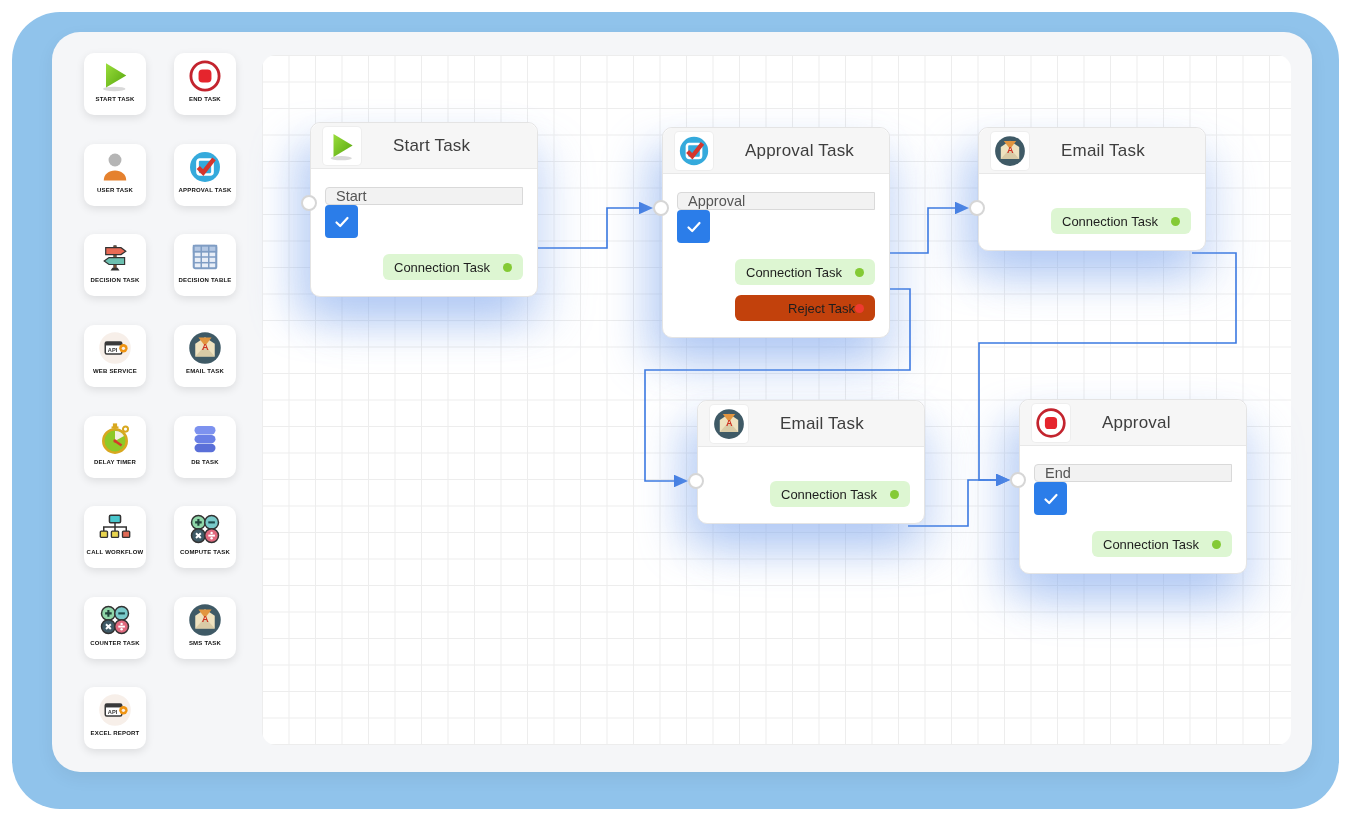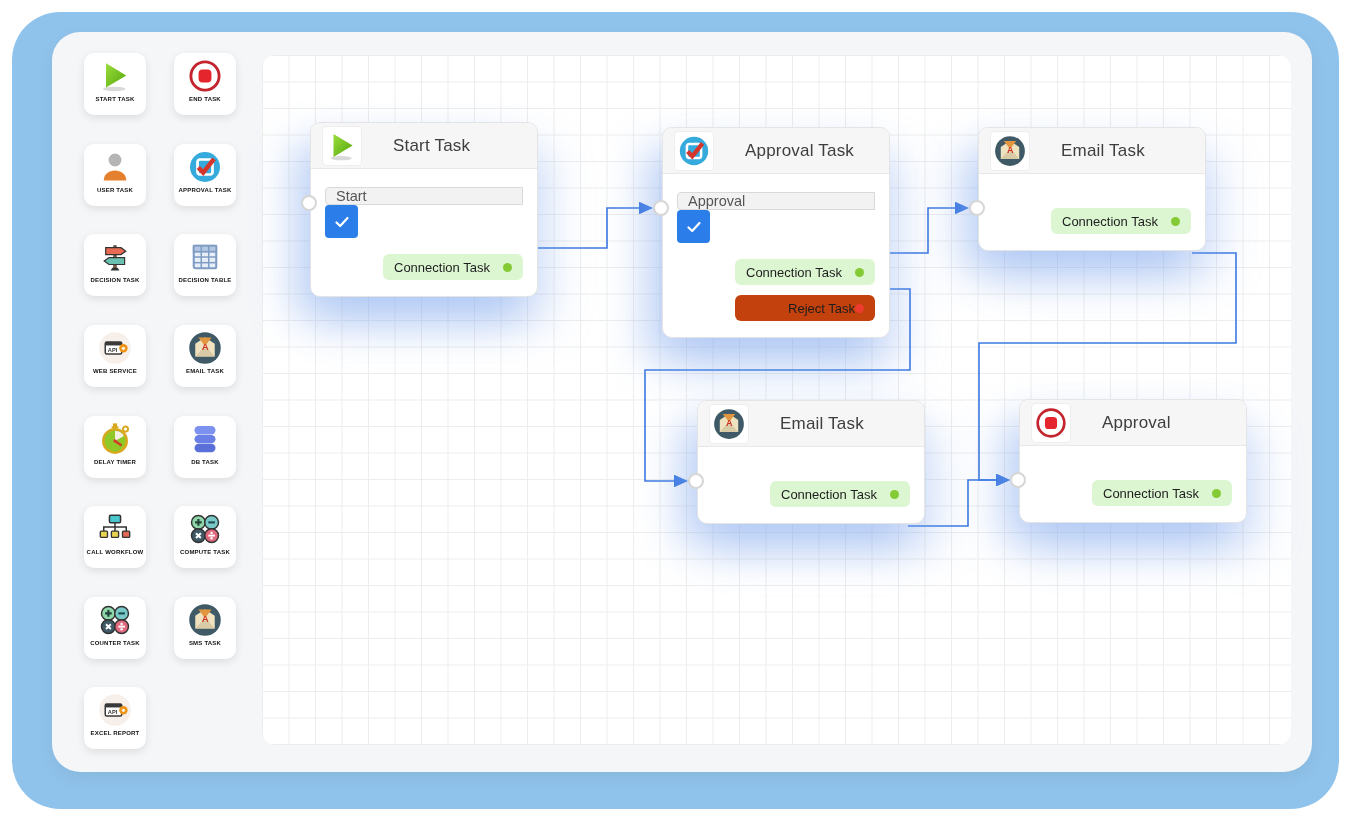--- a/index.html
+++ b/index.html
@@ -365,20 +365,28 @@
     <div class="node-header">
       <span class="node-icon">
         <svg viewBox="0 0 24 24">
             <circle cx="12" cy="12" r="9.4" fill="none" stroke="#c3242e" stroke-width="1.9"></circle>
             <rect x="7.7" y="7.7" width="8.6" height="8.6" rx="2.6" fill="#e5252d"></rect>
           </svg>
       </span>
       <span class="node-title">Approval</span>
     </div>
     <div class="node-body">
+      <div class="input-row">
+        <input class="node-input" readonly="" value="End" style="">
+        <button class="check-btn">
+          <svg width="18" height="18" viewBox="0 0 18 18">
+              <polyline points="3.5,9.5 7.2,13 14.5,5" fill="none" stroke="#fff" stroke-width="2.2" stroke-linecap="round" stroke-linejoin="round"></polyline>
+            </svg>
+        </button>
+      </div>
       <div class="pills">
         <div class="pill success">
           <span>Connection Task</span>
           <span class="dot success"></span>
         </div>
       </div>
     </div>
   </div>
 
 </div>

